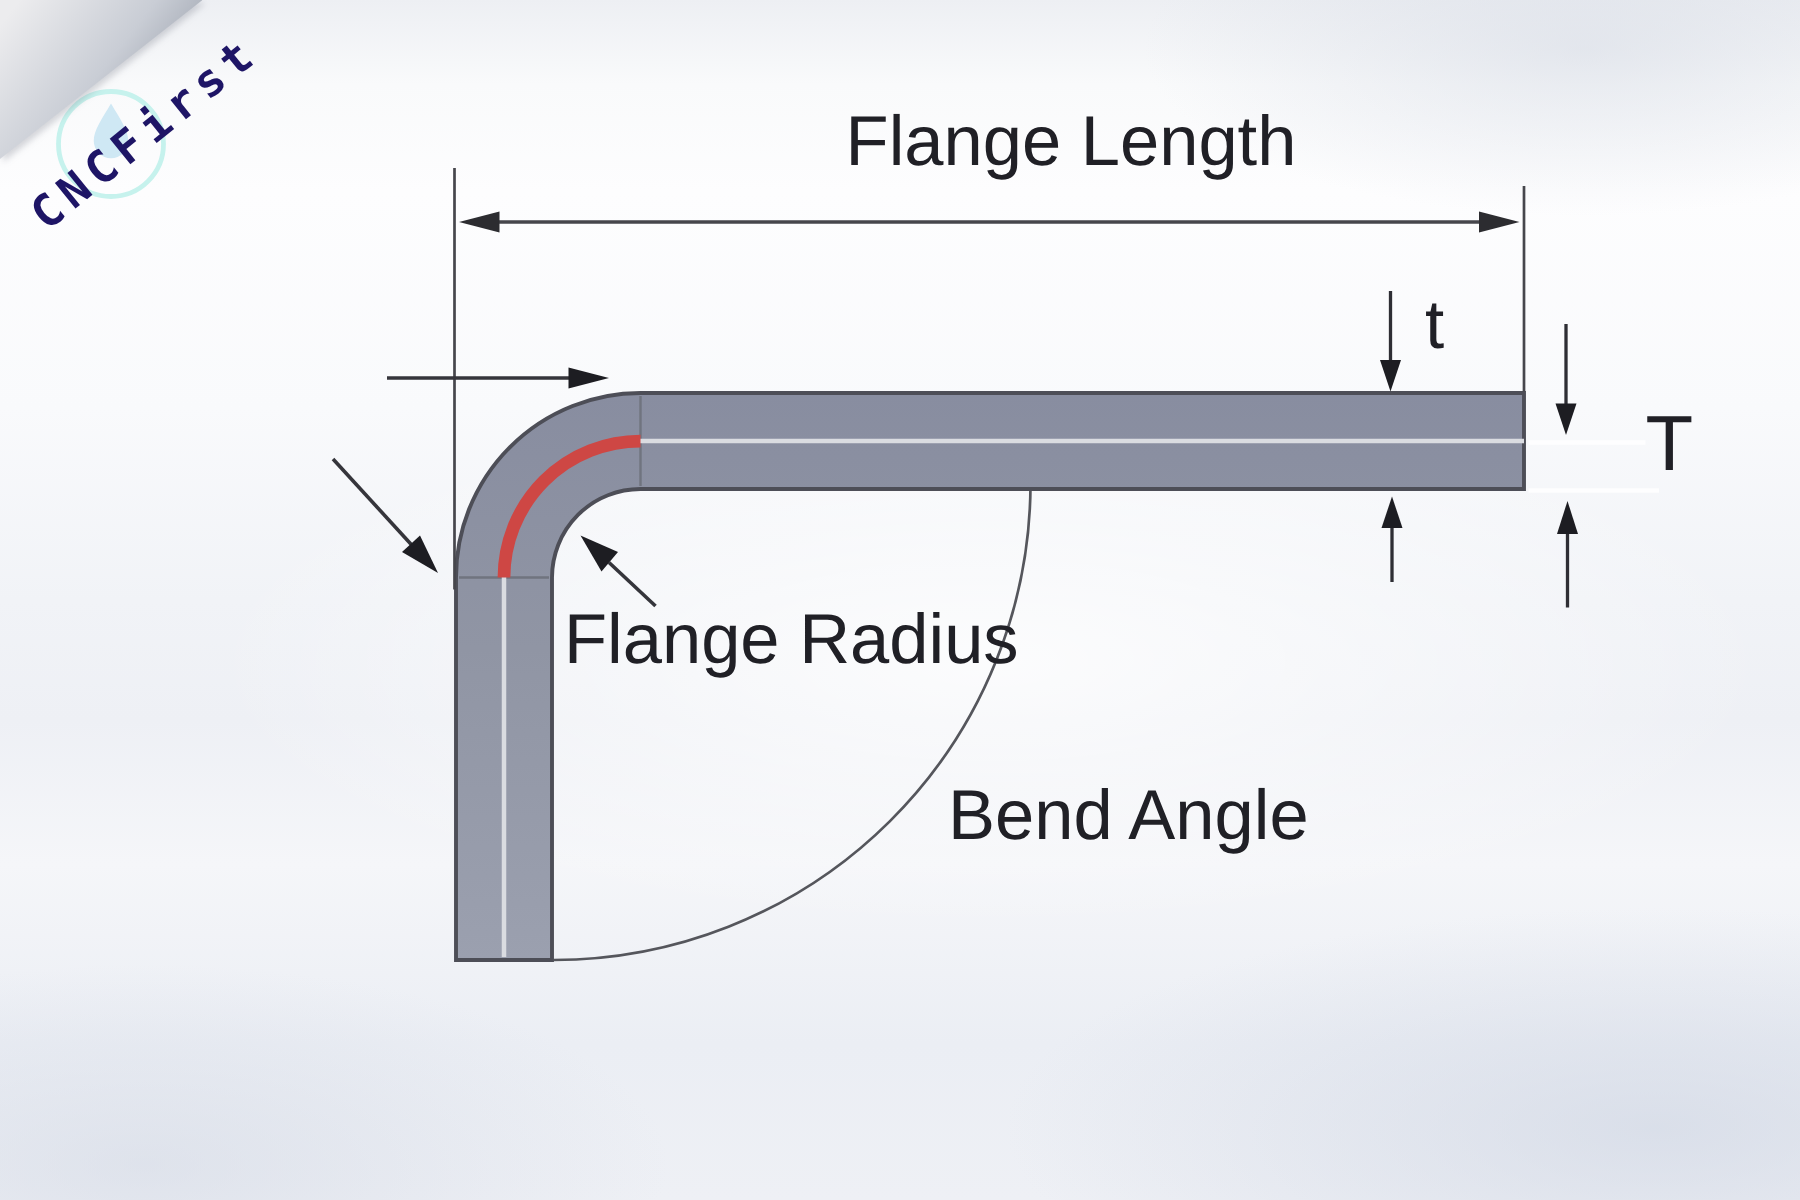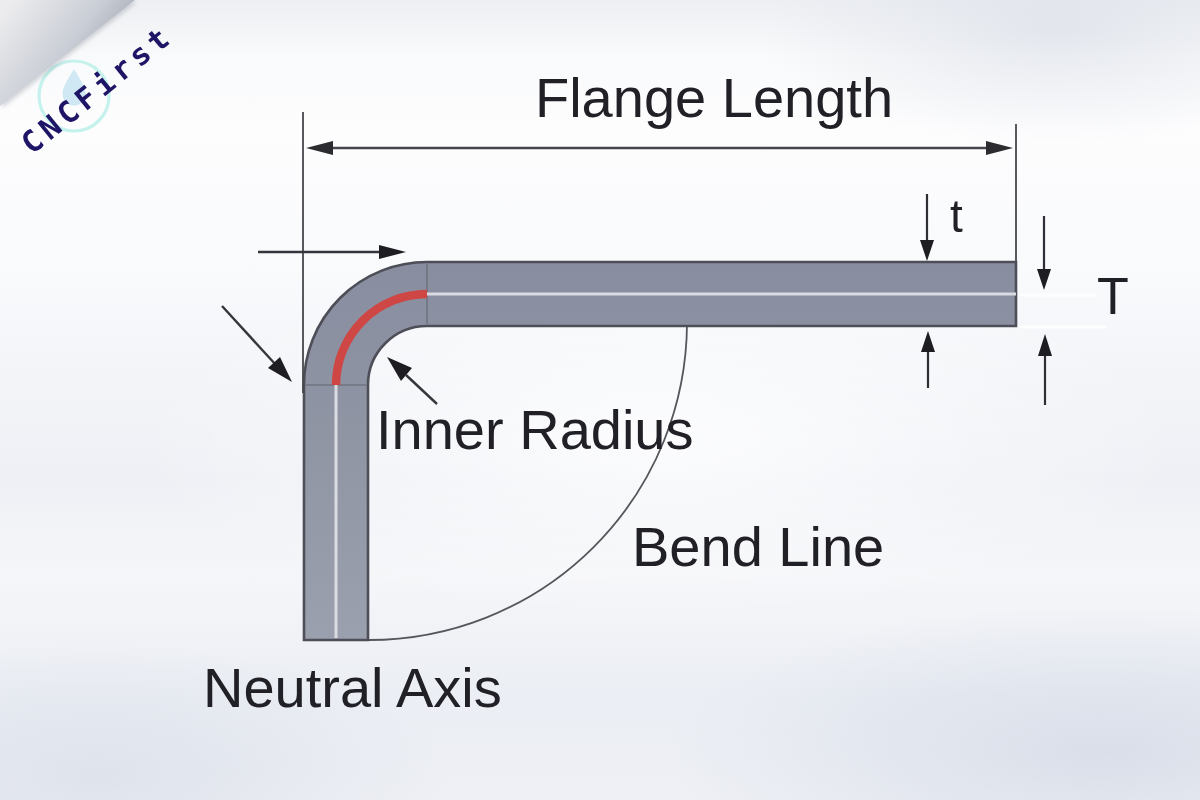--- a/index.html
+++ b/index.html
@@ -8,21 +8,21 @@
     font-family:"Liberation Sans",sans-serif;
     background:
       radial-gradient(420px 160px at 88% 4%, rgba(213,218,228,.55), rgba(213,218,228,0) 70%),
       radial-gradient(500px 190px at 8% 97%, rgba(210,216,228,.55), rgba(210,216,228,0) 70%),
       radial-gradient(620px 210px at 92% 94%, rgba(205,212,226,.6), rgba(205,212,226,0) 70%),
       radial-gradient(700px 240px at 55% 55%, rgba(255,255,255,.8), rgba(255,255,255,0) 75%),
       linear-gradient(180deg,#edeff3 0%,#f9fafb 7%,#fdfdfe 16%,#f9fafc 34%,#f1f3f7 50%,#eef0f5 60%,#f5f6f9 72%,#ebeef4 87%,#eef0f5 100%);
   }
   .diagram-svg{position:absolute;left:0;top:0;width:1200px;height:800px;}
   .label{
-    position:absolute;color:#202026;font-size:56px;line-height:1;
+    position:absolute;color:#202026;font-size:47px;line-height:1;
     letter-spacing:0px;white-space:nowrap;
   }
   .label.center{transform:translateX(-50%);}
   .corner-fold{
     position:absolute;left:0;top:0;width:150px;height:122px;
     filter:drop-shadow(2px 2px 2px rgba(90,95,110,.25));
   }
   .fold-tri{
     position:absolute;left:0;top:0;width:135px;height:106px;
     clip-path:polygon(0 0,100% 0,0 100%);
@@ -95,25 +95,24 @@
 
     <g stroke="#35353b" fill="#1d1d22">
       <path d="M437,404 L406,375" stroke-width="2.4" fill="none"></path>
       <polygon points="387,357 412,368 401,381" stroke="none"></polygon>
     </g>
   </svg>
 
   <div class="label center" style="left:714px;top:70px;">Flange Length</div>
 
 
-  <div class="label" style="left:376px;top:402px;">Inner Radius</div>
+  <div class="label" style="left:376px;top:402px;">Flange Radius</div>
 
-  <div class="label" style="left:632px;top:519px;">Bend Line</div>
+  <div class="label" style="left:632px;top:519px;">Bend Angle</div>
 
-  <div class="label" style="left:203px;top:660px;">Neutral Axis</div>
 
   <div class="label" style="left:950px;top:193px;font-size:46px;">t</div>
 
   <div class="label" style="left:1097px;top:270px;font-size:52px;">T</div>
 
   <div class="corner-fold">
     <div class="fold-tri"></div>
   </div>
   <div class="logo-text">CNCFirst</div>
 

